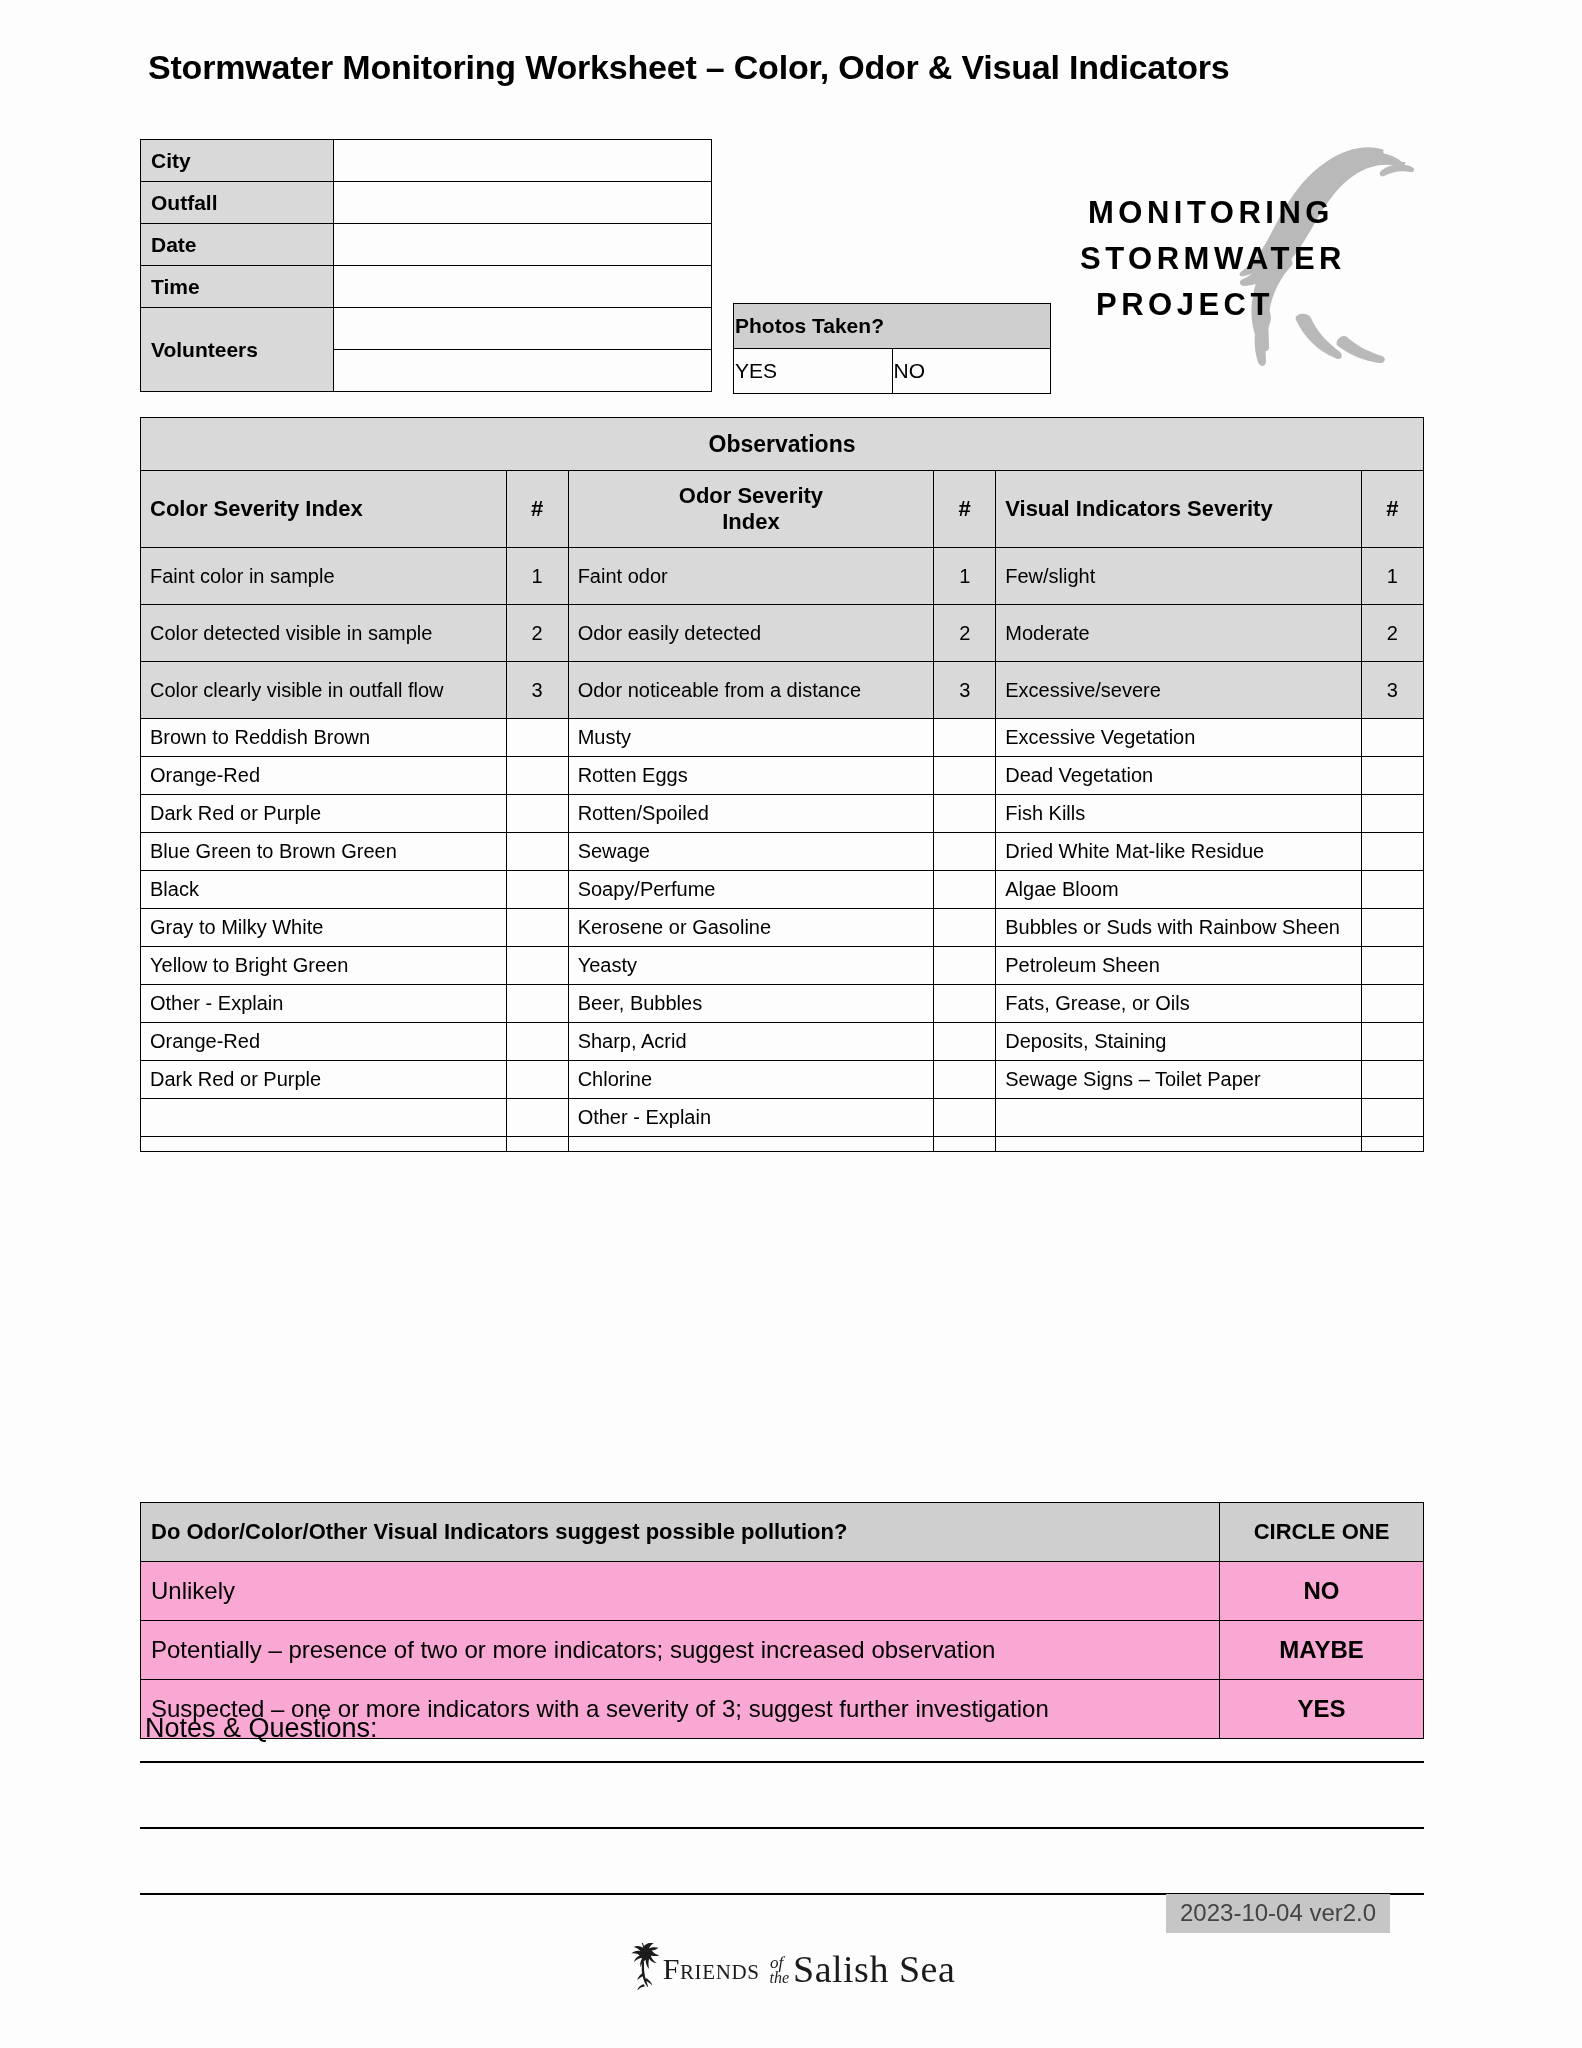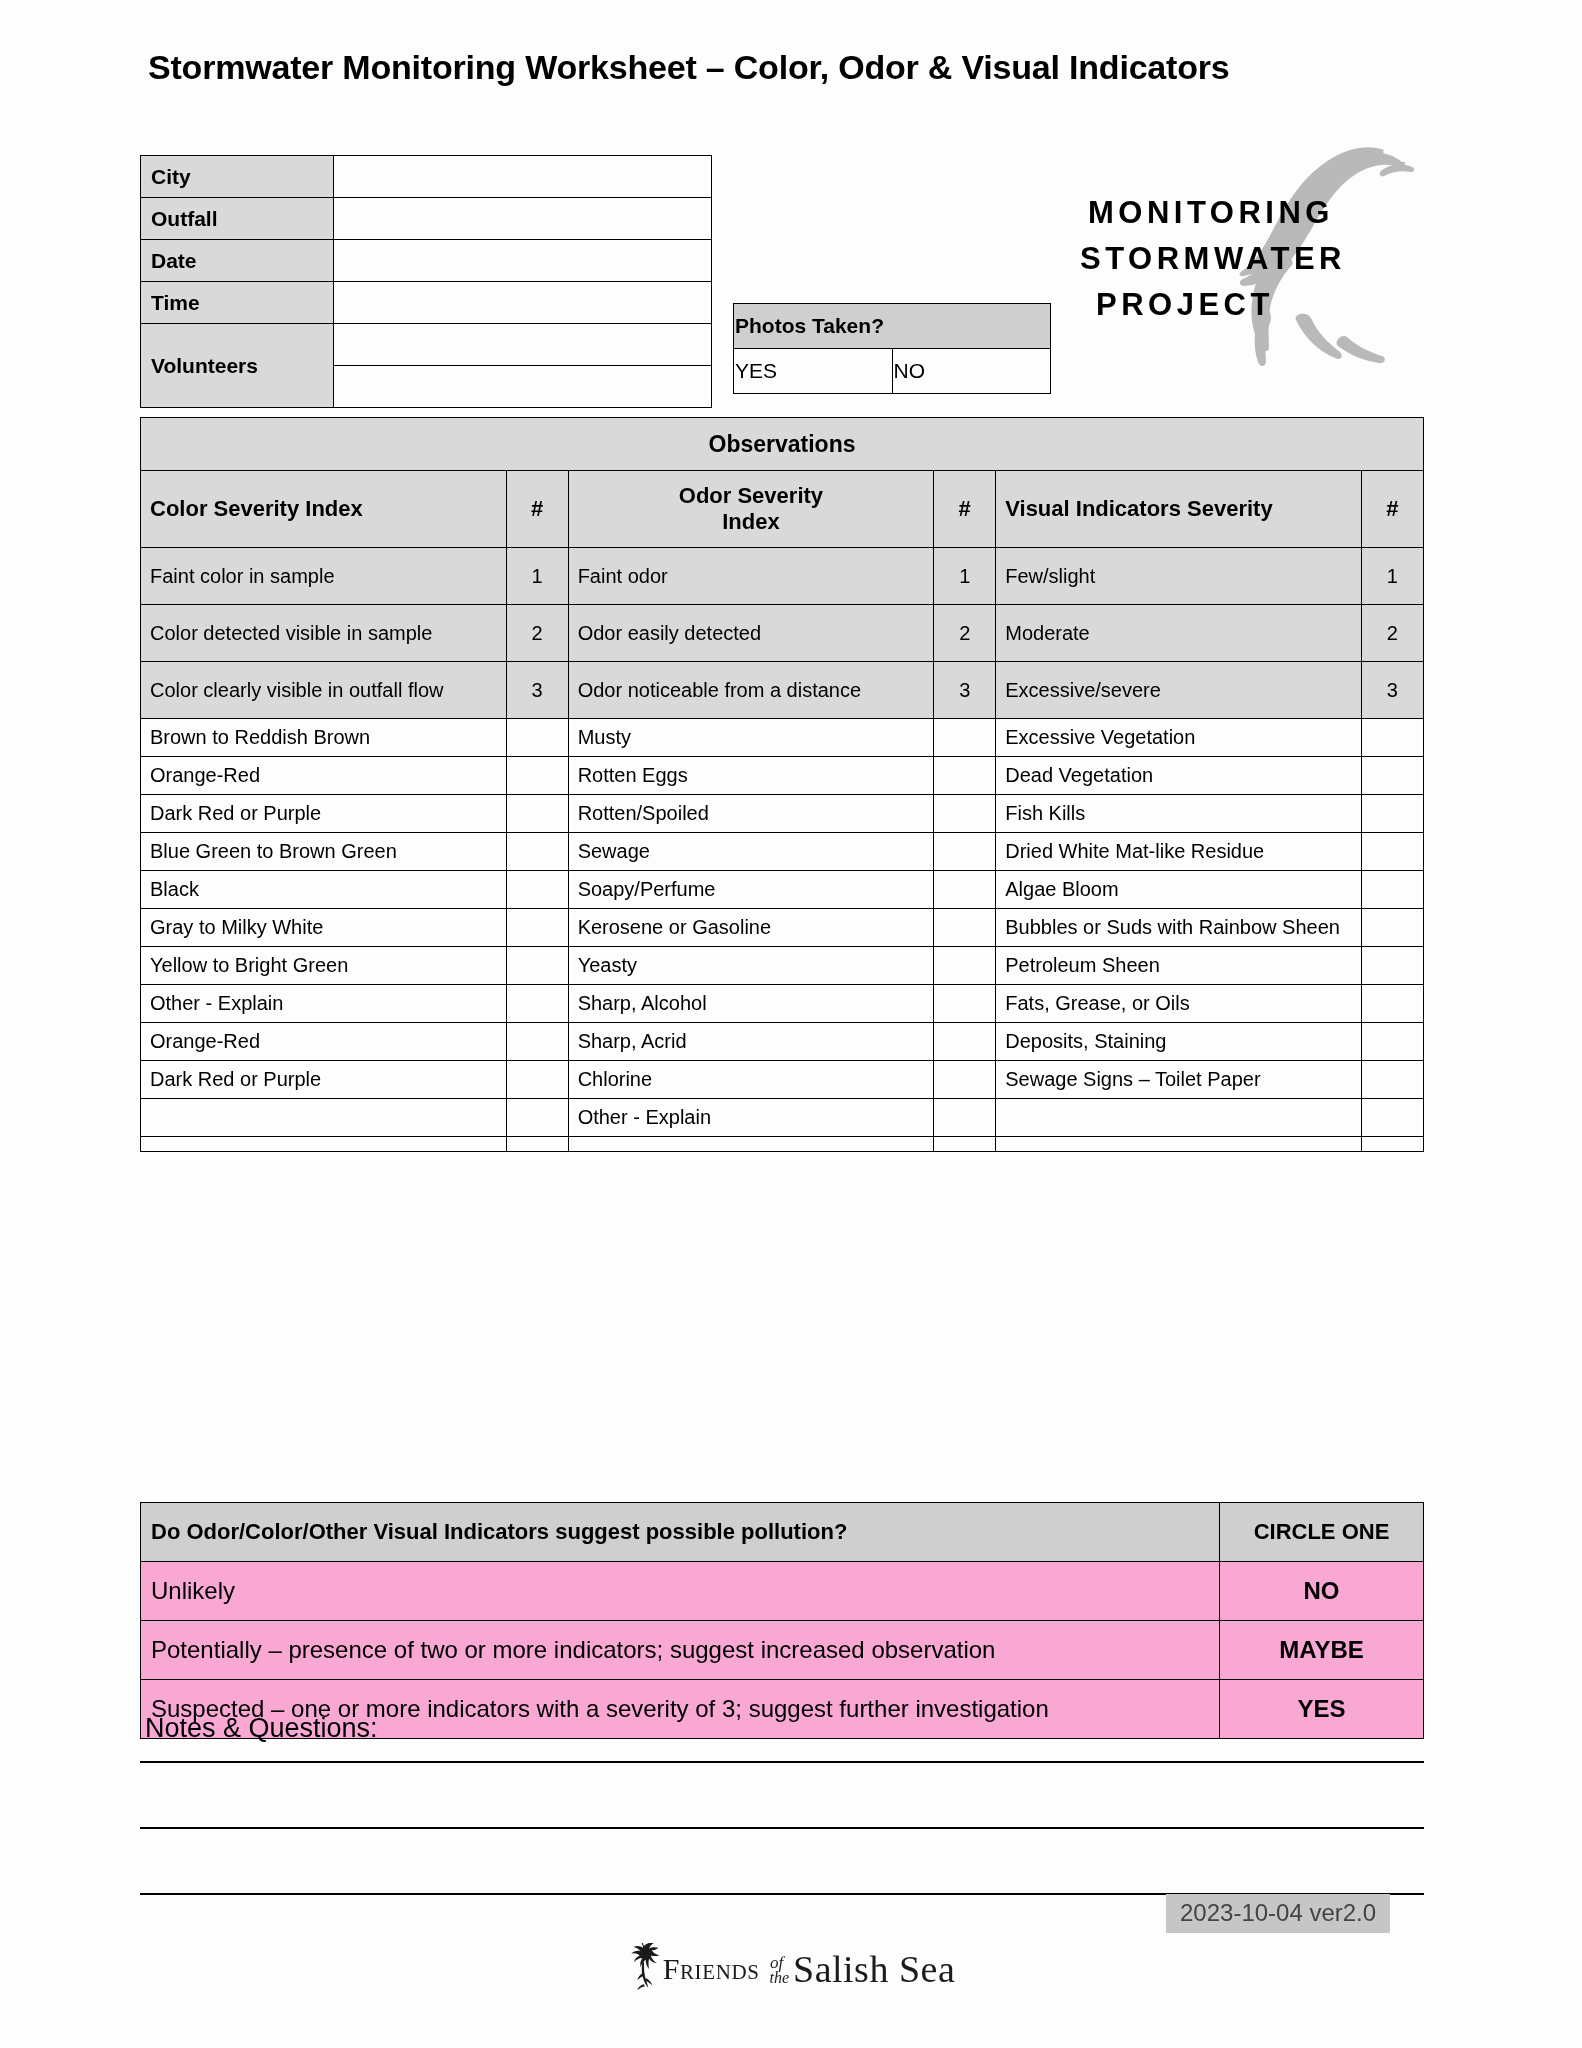--- a/index.html
+++ b/index.html
@@ -31,21 +31,21 @@
     font-size: 34px;
     font-weight: bold;
     letter-spacing: -0.2px;
     white-space: nowrap;
   }
 
   
   .info-table {
     position: absolute;
     left: 140px;
-    top: 155px;
+    top: 139px;
     width: 572px;
     border-collapse: collapse;
     table-layout: fixed;
   }
   .info-table td {
     border: 1.6px solid #000;
     height: 41px;
     padding: 0 10px;
     font-size: 21px;
     vertical-align: middle;
@@ -431,21 +431,21 @@
         <td>Yellow to Bright Green</td>
         <td class="numcol"></td>
         <td>Yeasty</td>
         <td class="numcol"></td>
         <td>Petroleum Sheen</td>
         <td class="numcol"></td>
       </tr>
       <tr>
         <td>Other - Explain</td>
         <td class="numcol"></td>
-        <td>Sharp, Alcohol</td>
+        <td>Beer, Bubbles</td>
         <td class="numcol"></td>
         <td>Fats, Grease, or Oils</td>
         <td class="numcol"></td>
       </tr>
       <tr>
         <td>Orange-Red</td>
         <td class="numcol"></td>
         <td>Sharp, Acrid</td>
         <td class="numcol"></td>
         <td>Deposits, Staining</td>

